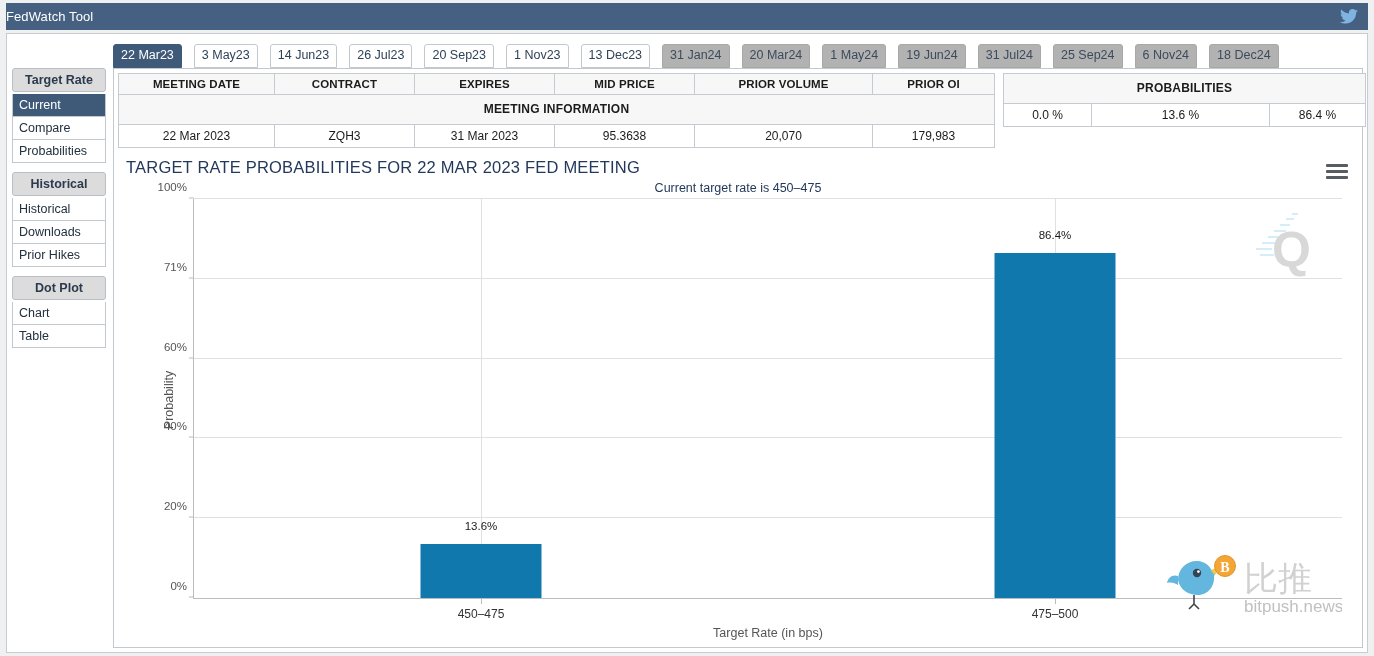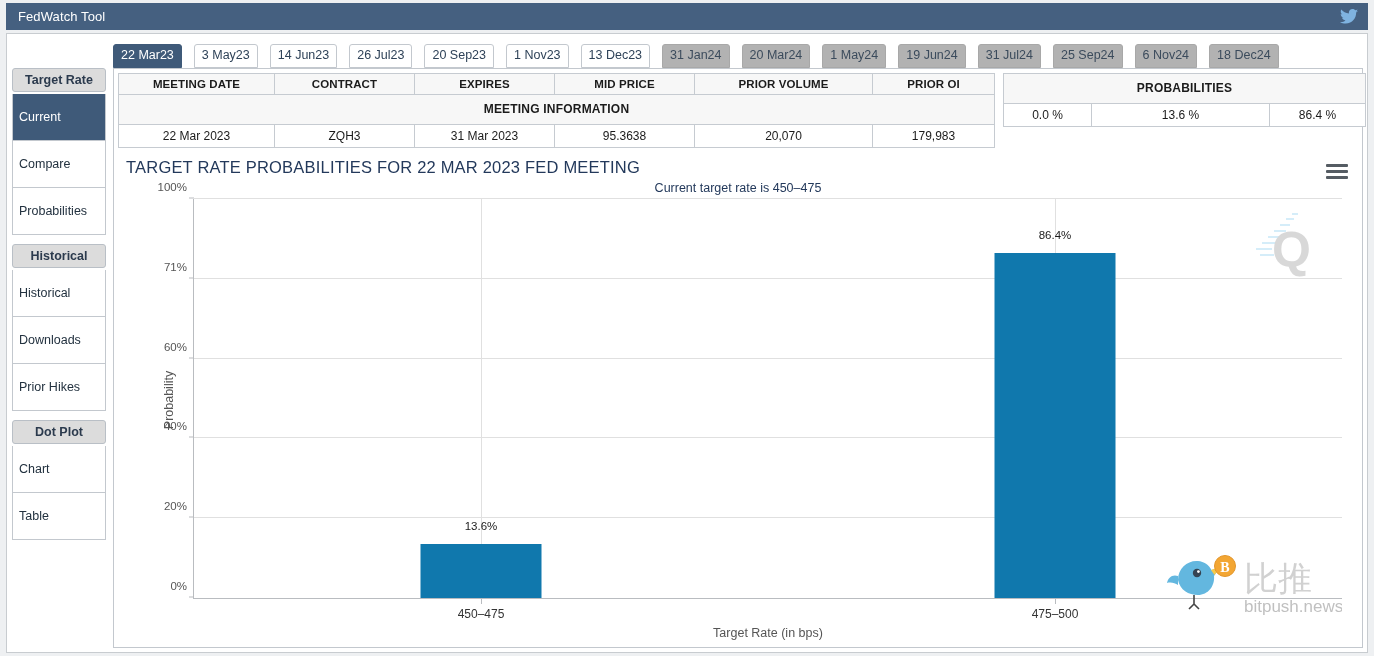--- a/index.html
+++ b/index.html
@@ -21,21 +21,20 @@
     left: 6px; top: 3px;
     width: 1362px; height: 27px;
     background: #456080;
     display: flex;
     align-items: center;
     box-sizing: border-box;
   }
   .header-title {
     color: #ffffff;
     font-size: 13px;
-    padding-left: 12px;
     letter-spacing: 0.1px;
     white-space: nowrap;
   }
   .twitter-icon {
     position: absolute;
     right: 10px; top: 50%;
     transform: translateY(-50%);
     width: 18px; height: 18px;
     display: flex; align-items: center; justify-content: center;
     cursor: pointer;
@@ -68,21 +67,21 @@
     font-size: 12.5px;
     color: #2b3a4d;
     padding: 4px 0;
     margin-bottom: 2px;
   }
   .side-item {
     border: 1px solid #c3c8ce;
     border-top: none;
     font-size: 12.5px;
     color: #22313f;
-    padding: 16px 6px;
+    padding: 4px 6px;
     background: #ffffff;
     cursor: pointer;
     white-space: nowrap;
     overflow: hidden;
   }
   .side-item:first-of-type { border-top: 1px solid #c3c8ce; }
   .side-item.active {
     background: #3f5a79;
     color: #ffffff;
   }

